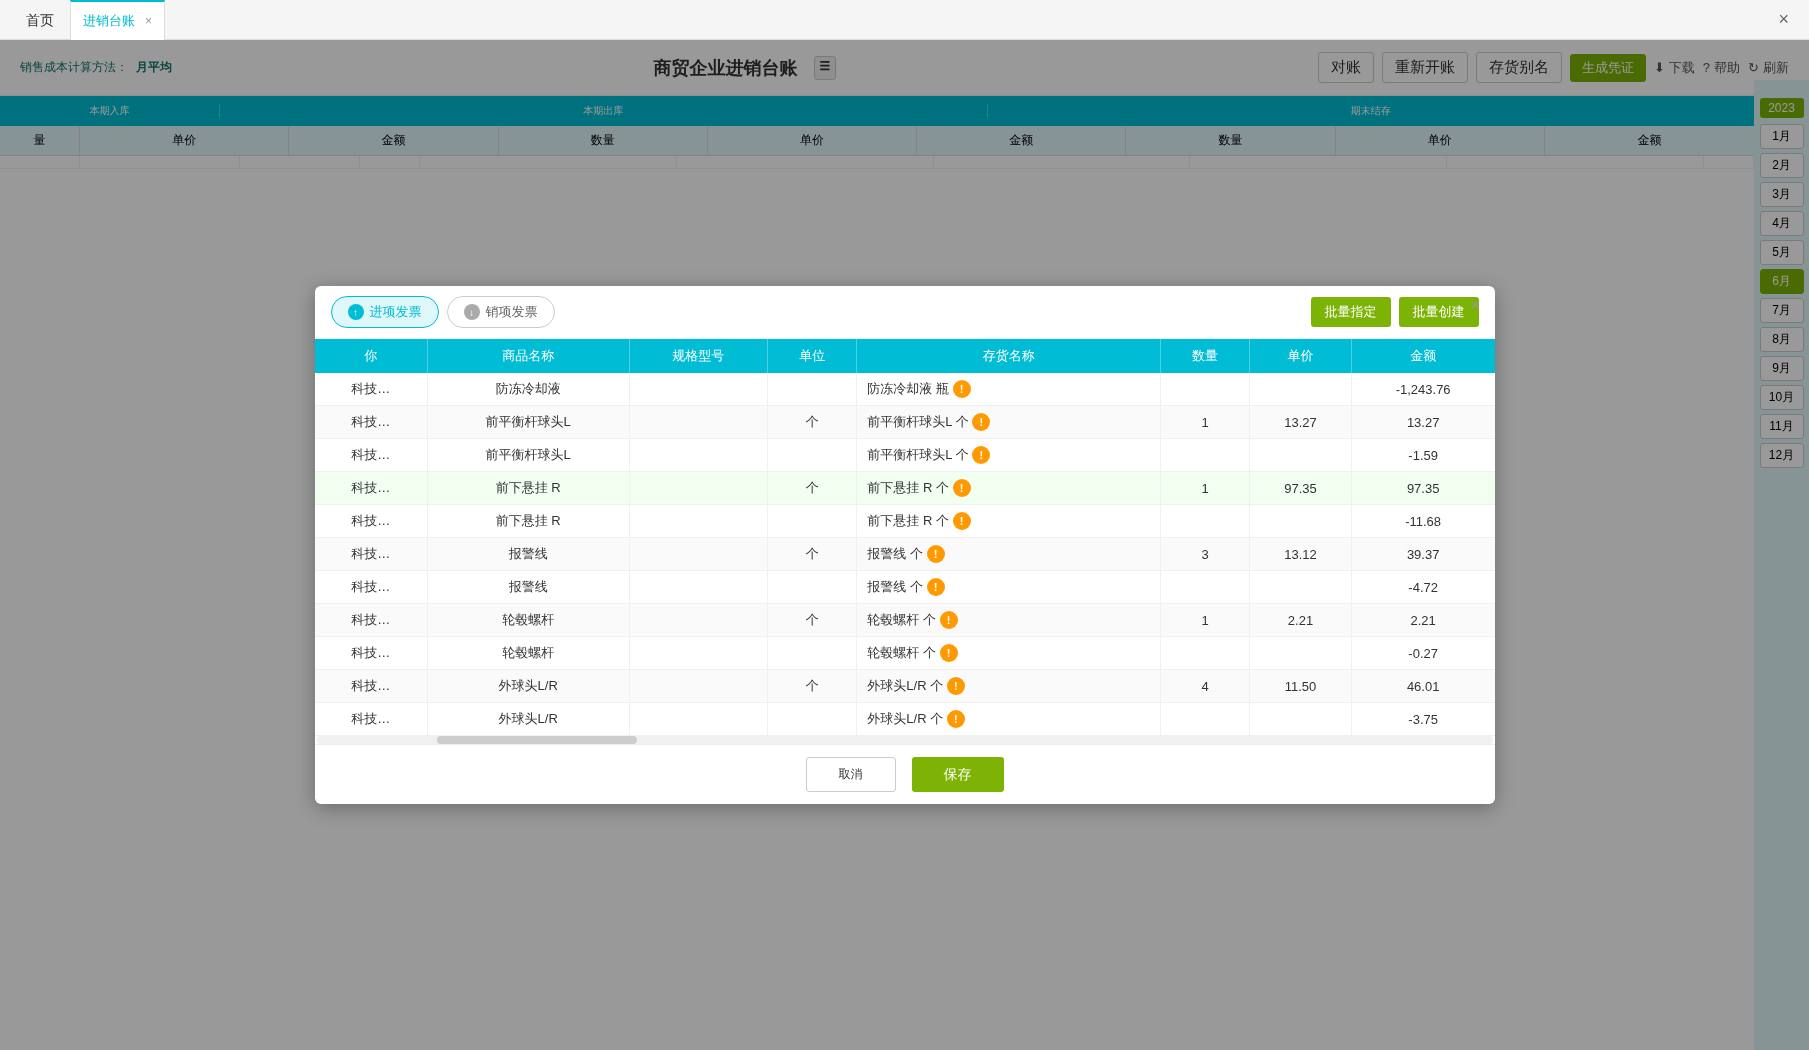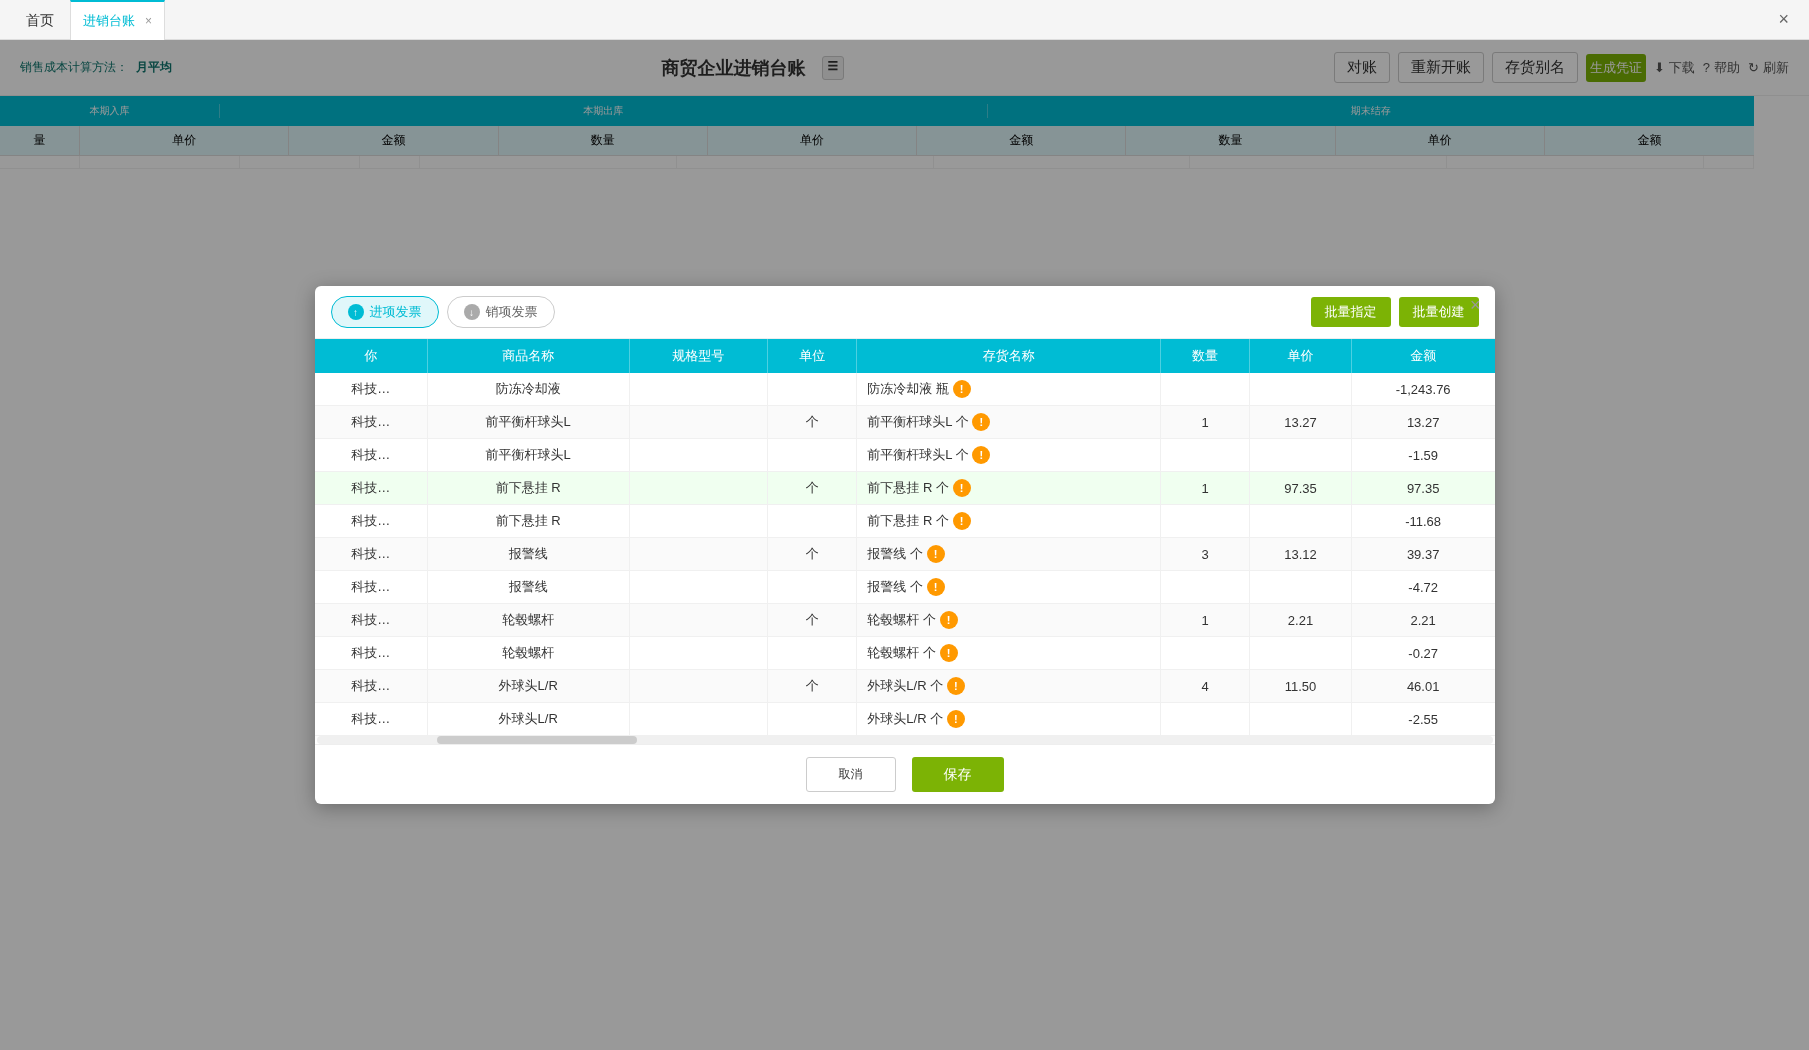--- a/index.html
+++ b/index.html
@@ -107,21 +107,21 @@
       padding: 5px 12px;
       border-radius: 3px;
       cursor: pointer;
       font-size: 15px;
       color: #333;
     }
     .btn-green {
       border: none;
       background: #7cb305;
       color: #fff;
-      padding: 5px 4px;
+      padding: 5px 12px;
       border-radius: 3px;
       cursor: pointer;
       font-size: 13px;
     }
     .btn-icon {
       border: none;
       background: none;
       cursor: pointer;
       font-size: 13px;
       color: #555;
@@ -425,20 +425,36 @@
         <div class="bg-data-cell"></div>
       <div class="bg-data-cell"></div>
         <div class="bg-data-cell"></div>
       <div class="bg-data-cell"></div>
         <div class="bg-data-cell"></div>
       <div class="bg-data-cell"></div>
         <div class="bg-data-cell"></div>
     </div>
   </div>
 
+  <div class="side-panel">
+    <div style="writing-mode:vertical-rl; font-size:11px; color:#666; margin-bottom:8px;">月份当</div>
+    <div style="background:#7cb305; color:#fff; padding:3px 6px; border-radius:3px; font-size:12px; margin-bottom:4px; text-align:center; width:44px;">2023</div>
+    <div class="year-btn">1月</div>
+    <div class="year-btn">2月</div>
+    <div class="year-btn">3月</div>
+    <div class="year-btn">4月</div>
+    <div class="year-btn">5月</div>
+    <div class="year-btn active">6月</div>
+    <div class="year-btn">7月</div>
+    <div class="year-btn">8月</div>
+    <div class="year-btn">9月</div>
+    <div class="year-btn">10月</div>
+    <div class="year-btn">11月</div>
+    <div class="year-btn">12月</div>
+  </div>
 
   <div class="modal-overlay">
     <div class="modal">
 
       <div class="modal-header">
         <div class="modal-tab active">
           <span class="modal-tab-icon">↑</span>
           <span>进项发票</span>
         </div>
         <div class="modal-tab inactive">
@@ -568,21 +584,21 @@
                 <td>46.01</td>
               </tr>
               <tr>
                 <td>科技…</td>
                 <td>外球头L/R</td>
                 <td></td>
                 <td></td>
                 <td style="text-align: left;"><span>外球头L/R 个</span> <span class="warning-icon" title="警告">!</span></td>
                 <td></td>
                 <td></td>
-                <td>-2.55</td>
+                <td>-3.75</td>
               </tr>
             </tbody>
         </table>
       </div>
 
       <div class="modal-scrollbar">
         <div class="modal-scrollbar-thumb"></div>
       </div>
 
       <div class="modal-footer">

